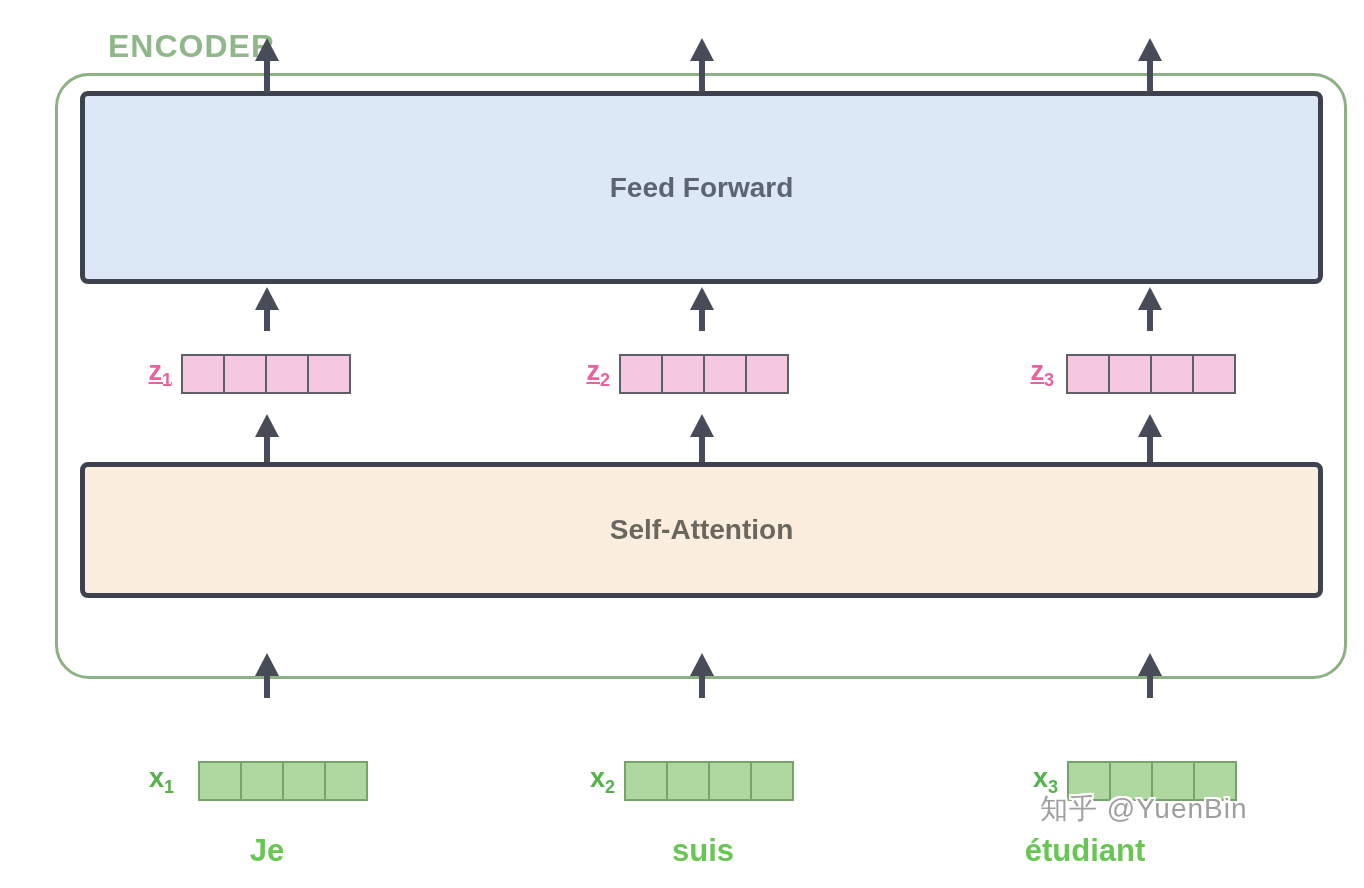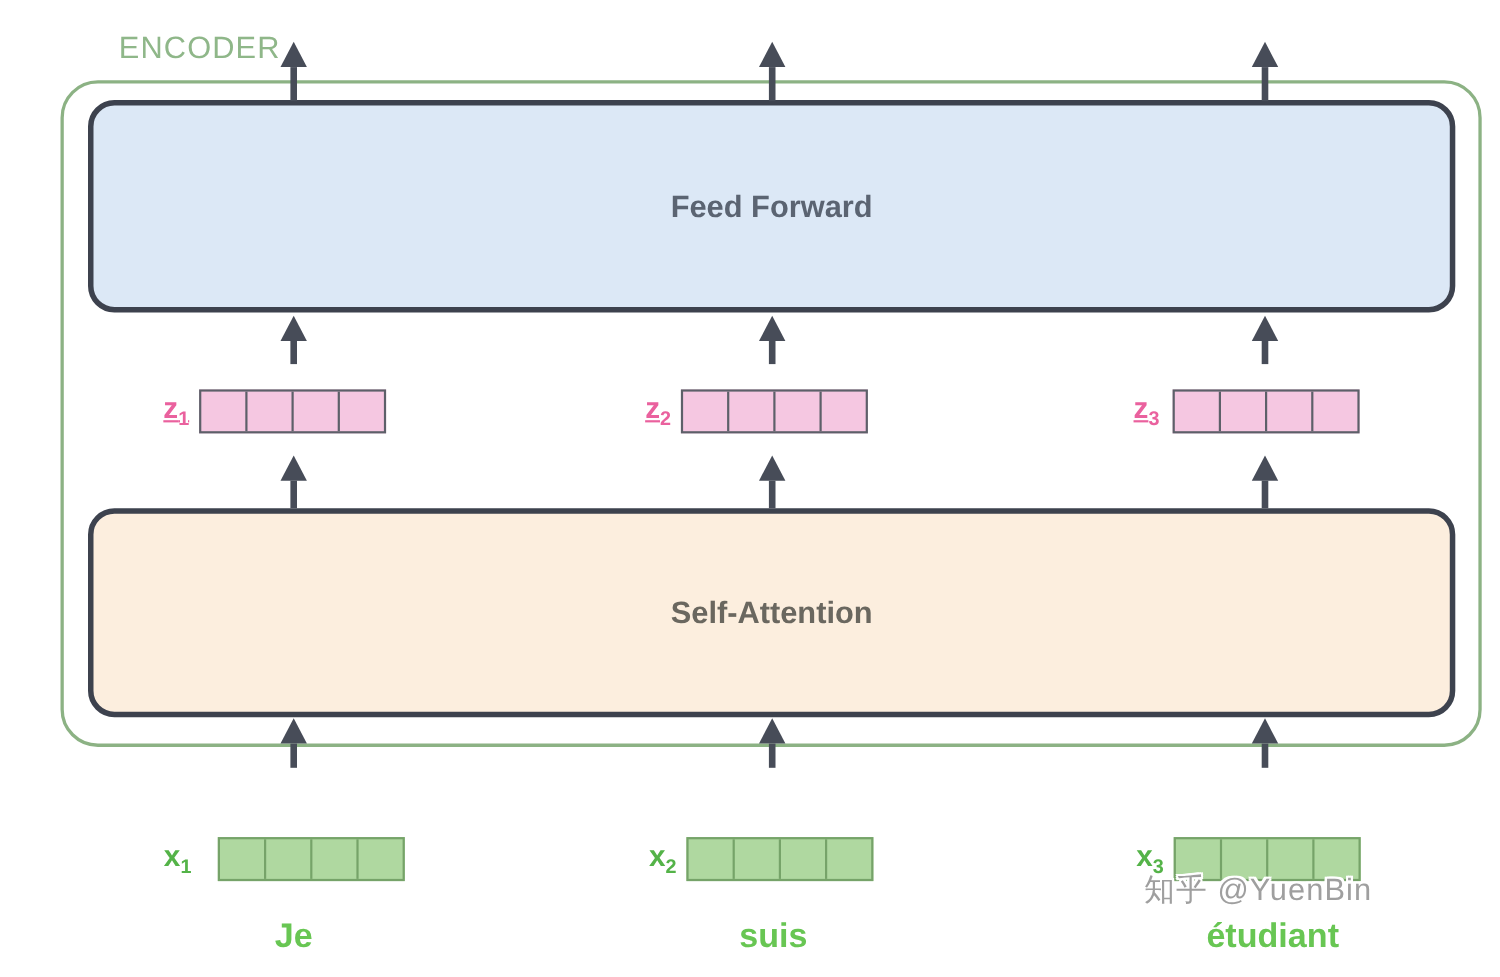--- a/index.html
+++ b/index.html
@@ -11,34 +11,34 @@
   .abs{position:absolute;}
 
   
   .green-frame{
     left:55px;top:73px;width:1292px;height:606px;
     border:3px solid var(--frame-green,#8cb284);
     border-radius:34px;box-sizing:border-box;
   }
   .encoder-label{
     left:108px;top:28px;
-    font-size:28px;font-weight:400;letter-spacing:1px;
+    font-size:32px;font-weight:700;letter-spacing:1px;
     color:var(--encoder-label,#8fb789);
   }
 
   
   .block{
     left:80px;width:1243px;box-sizing:border-box;
     border:5px solid var(--box-border,#3d424e);
-    border-radius:24px;
+    border-radius:8px;
     display:flex;align-items:center;justify-content:center;
     font-size:28px;font-weight:700;
   }
   .ff-block{top:91px;height:193px;background:var(--ff-fill,#dce8f6);color:var(--ff-text,#5b6472);}
-  .sa-block{top:462px;height:190px;background:var(--sa-fill,#fceede);color:var(--sa-text,#6a675f);}
+  .sa-block{top:462px;height:136px;background:var(--sa-fill,#fceede);color:var(--sa-text,#6a675f);}
 
   
   .arrow{width:28px;display:flex;flex-direction:column;align-items:center;}
   .arrow .head{
     width:0;height:0;
     border-left:12px solid transparent;border-right:12px solid transparent;
     border-bottom:23px solid var(--arrow,#474c58);
   }
   .arrow .stem{width:6px;flex:1;background:var(--arrow,#474c58);}
   .col-1{left:253px;} .col-2{left:688px;} .col-3{left:1136px;}
@@ -60,21 +60,21 @@
   .x-vec .cells{border:2px solid var(--x-cell-border,#76a369);background:var(--x-cell-fill,#afd8a0);}
   .x-vec .cell + .cell{border-left:2px solid var(--x-cell-border,#76a369);}
   .z-1{left:122px;top:354px;} .z-2{left:560px;top:354px;} .z-3{left:1004px;top:354px;gap:12px;}
   .x-1{left:124px;top:761px;gap:24px;} .x-2{left:565px;top:761px;} .x-3{left:1008px;top:761px;}
 
   
   .token{
     top:833px;transform:translateX(-50%);
     font-size:31px;font-weight:700;color:var(--token-text,#68c653);
   }
-  .token-1{left:267px;} .token-2{left:703px;} .token-3{left:1157px;text-align:center;}
+  .token-1{left:267px;} .token-2{left:703px;} .token-3{left:1085px;text-align:center;}
 
   
   .watermark{
     left:1040px;top:790px;z-index:5;
     font-size:28px;letter-spacing:1px;
     color:var(--watermark-text,#9f9f9f);
     text-shadow:-2px -2px 0 #fff,2px -2px 0 #fff,-2px 2px 0 #fff,2px 2px 0 #fff,0 2px 0 #fff,0 -2px 0 #fff,2px 0 0 #fff,-2px 0 0 #fff;
     white-space:nowrap;
   }
 </style>

